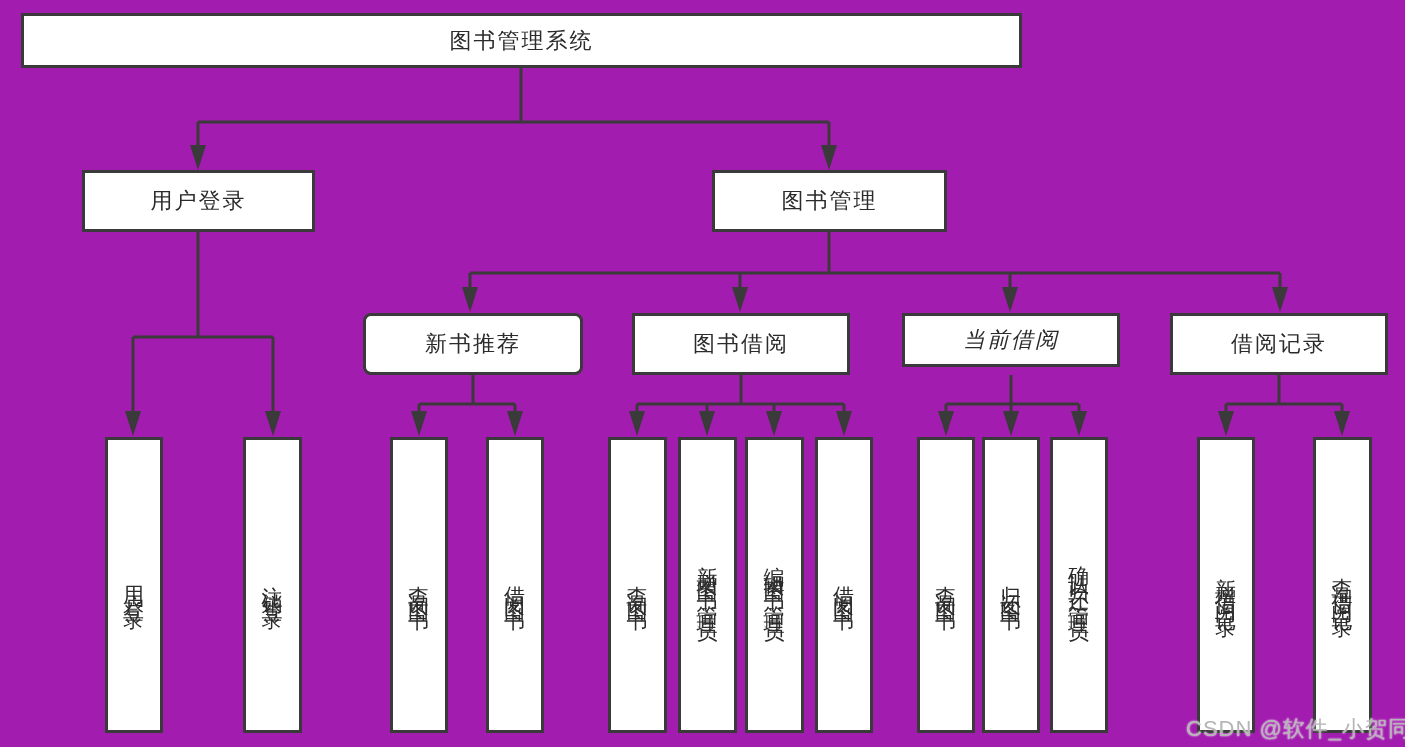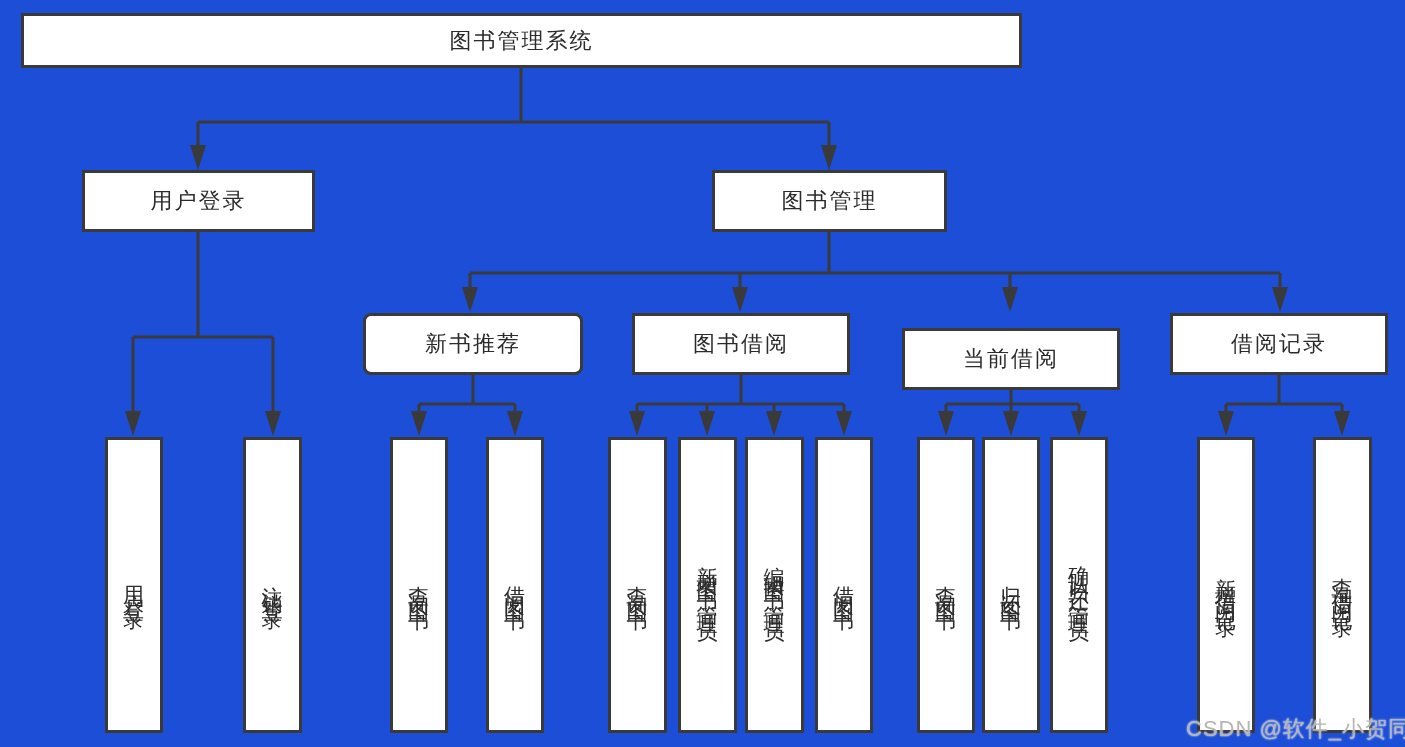--- a/index.html
+++ b/index.html
@@ -1,19 +1,19 @@
 <!DOCTYPE html>
 <html><head>
 <meta charset="utf-8">
 <style>
   html,body{margin:0;padding:0;background:#ffffff;}
   #canvas{
     position:relative;
     width:1405px;height:747px;
-    background:#1d4ed8;
+    background:#a21caf;
     font-family:"Liberation Sans","DejaVu Sans",sans-serif;
     overflow:hidden;
   }
   #connectors{position:absolute;left:0;top:0;z-index:1;}
   .box{
     position:absolute;
     box-sizing:border-box;
     border:3px solid #3a3a3a;
     background:#ffffff;
     display:flex;
@@ -90,21 +90,21 @@
   <div class="box" style="left:712px;top:170px;width:235px;height:62px;">
     <span>图书管理</span>
   </div>
 
   <div class="box" style="left:363px;top:313px;width:220px;height:62px;border-radius:8px;">
     <span>新书推荐</span>
   </div>
   <div class="box" style="left:632px;top:313px;width:218px;height:62px;text-align:center;">
     <span>图书借阅</span>
   </div>
-  <div class="box" style="left:902px;top:328px;width:218px;height:62px;">
+  <div class="box" style="left:902px;top:313px;width:218px;height:54px;font-style:italic;">
     <span>当前借阅</span>
   </div>
   <div class="box" style="left:1170px;top:313px;width:218px;height:62px;">
     <span>借阅记录</span>
   </div>
 
   <div class="box vbox" style="left:105px;top:437px;width:58px;height:296px;">
     <span>用户登录</span>
   </div>
   <div class="box vbox" style="left:243px;top:437px;width:59px;height:296px;">

